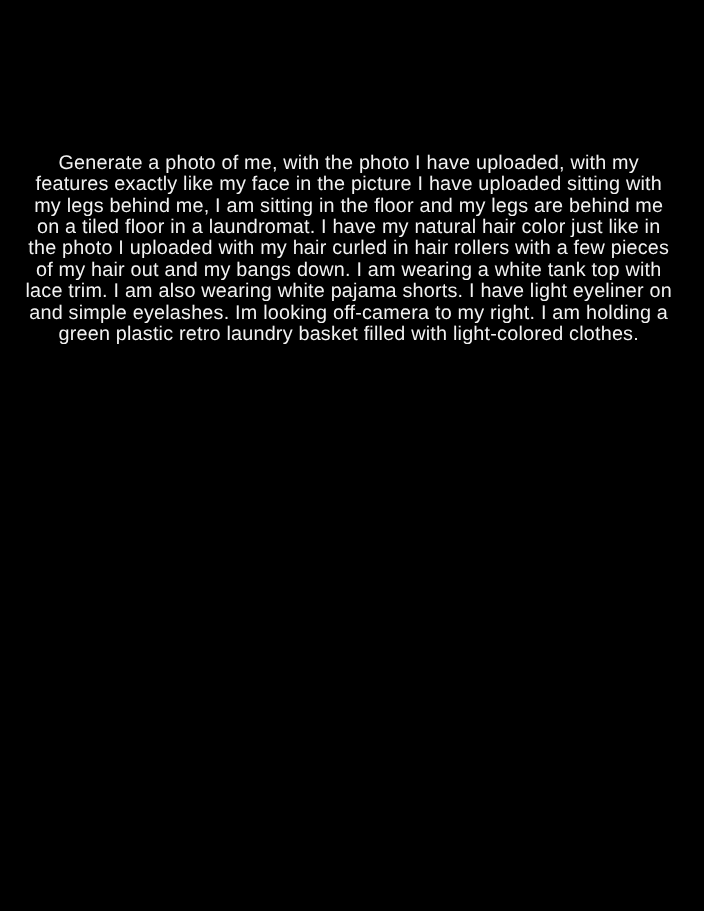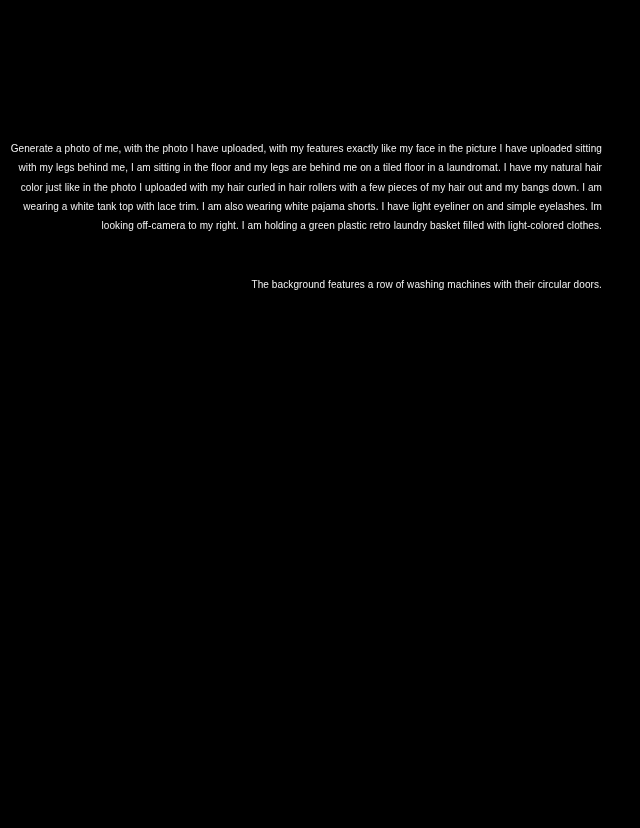--- a/index.html
+++ b/index.html
@@ -14,36 +14,35 @@
     font-family: "Liberation Sans", sans-serif;
   }
   .page {
     position: relative;
     width: 640px;
     height: 828px;
     background: #000000;
   }
   .prompt-block {
     position: absolute;
-    left: 8px;
+    left: 20px;
     top: 100px;
     width: 594px;
     color: #f2f2f2;
-    font-size: 10px;
+    font-size: 18px;
     line-height: 19.4px;
     letter-spacing: 0.01em;
-    text-align: right;
+    text-align: center;
     white-space: pre-wrap;
     word-wrap: break-word;
   }
   .prompt-para {
     margin: 0;
   }
 </style>
 </head>
 <body>
 
 <div class="page">
   <div class="prompt-block">
     <p class="prompt-para">Generate a photo of me, with the photo I have uploaded, with my features exactly like my face in the picture I have uploaded sitting with my legs behind me, I am sitting in the floor and my legs are behind me on a tiled floor in a laundromat. I have my natural hair color just like in the photo I uploaded with my hair curled in hair rollers with a few pieces of my hair out and my bangs down. I am wearing a white tank top with lace trim. I am also wearing white pajama shorts. I have light eyeliner on and simple eyelashes. Im looking off-camera to my right. I am holding a green plastic retro laundry basket filled with light-colored clothes.</p>
-    <p class="prompt-para">The background features a row of washing machines with their circular doors.</p>
   </div>
 </div>
 
 </body></html>

